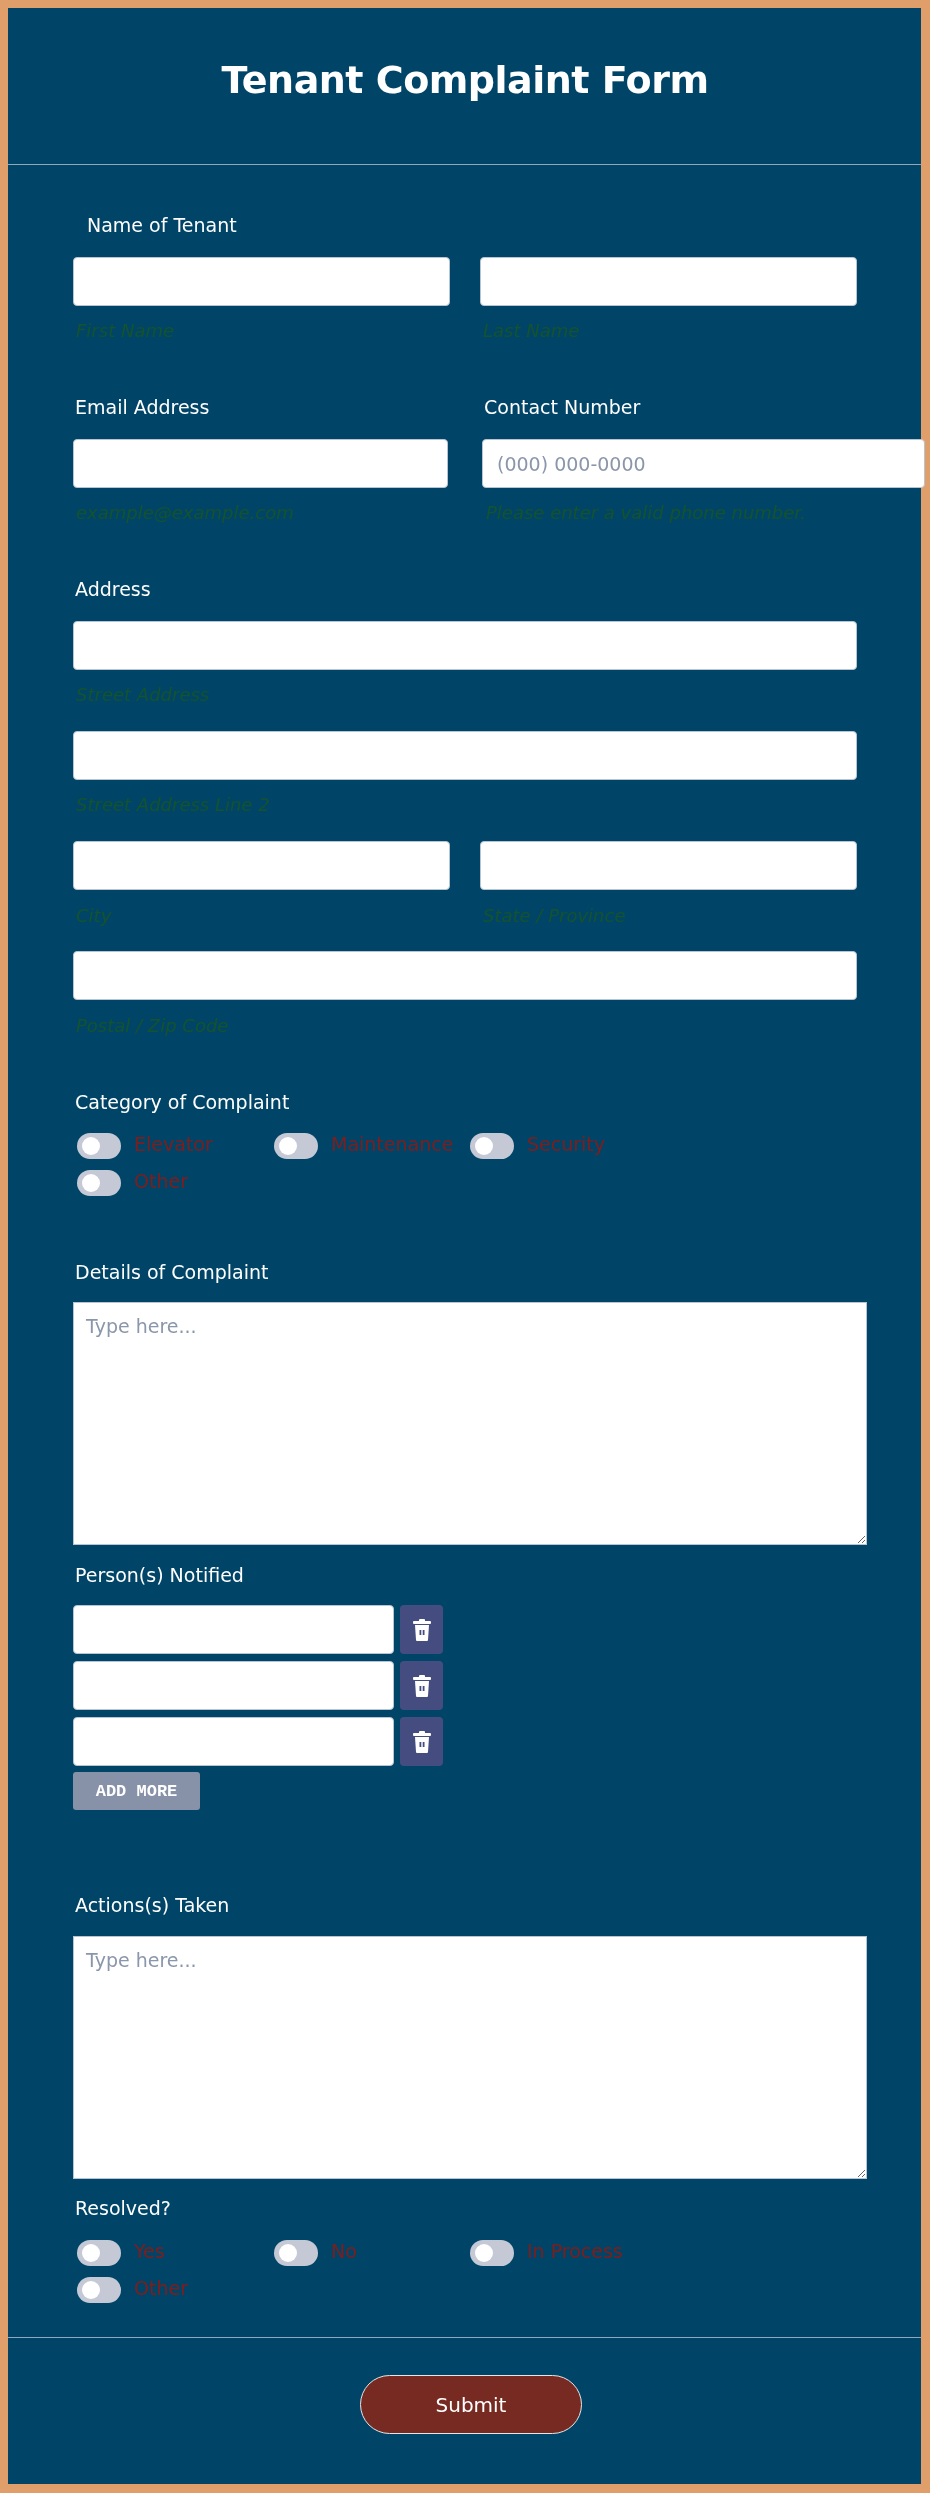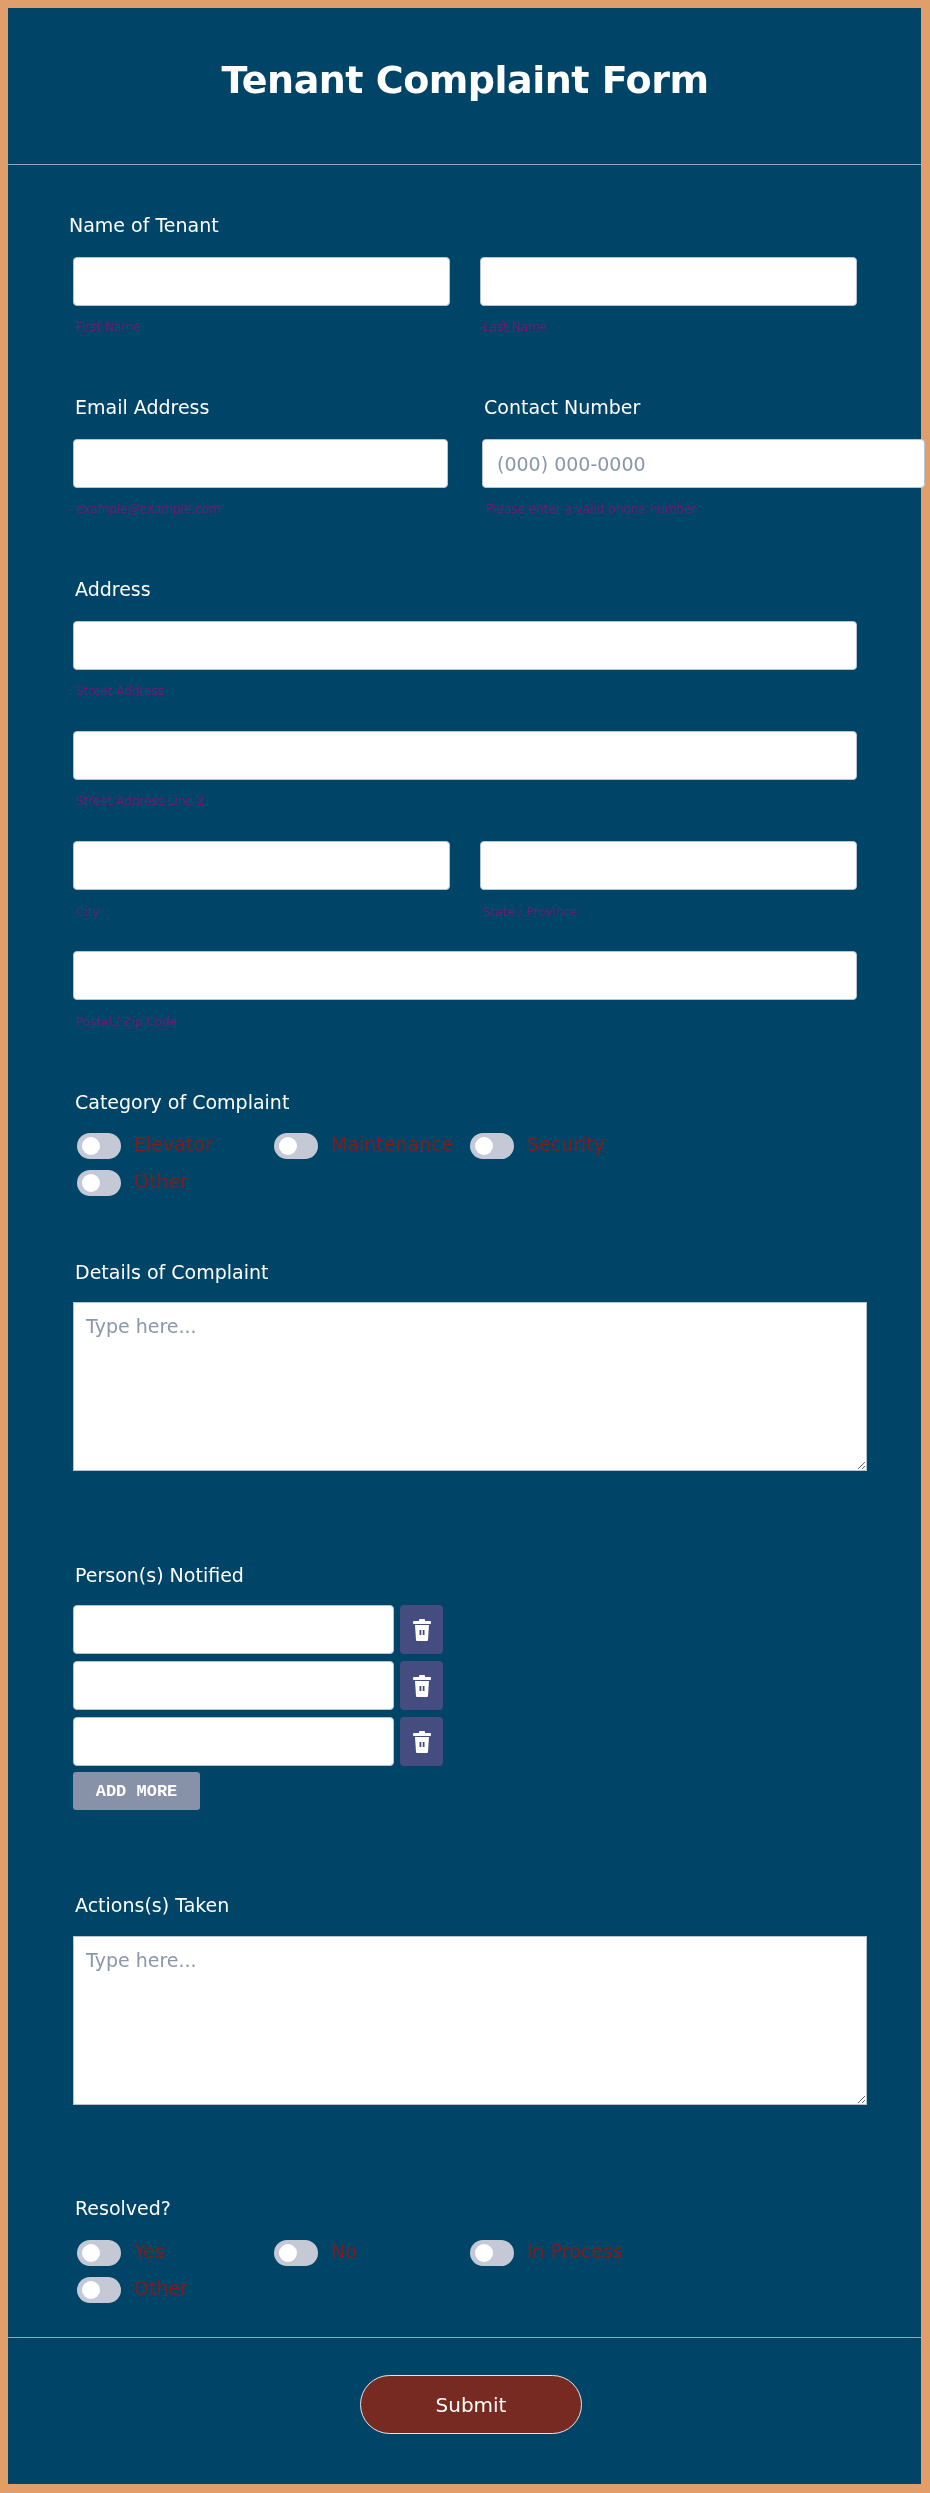--- a/index.html
+++ b/index.html
@@ -3,43 +3,43 @@
 <meta charset="utf-8">
 <style>
   html,body{margin:0;padding:0;}
   body{width:930px;height:2493px;background:#E09F6A;position:relative;overflow:hidden;
        font-family:"DejaVu Sans","Liberation Sans",sans-serif;}
   .page{position:absolute;left:8px;top:8px;width:913px;height:2476px;background:#004567;}
   .abs{position:absolute;}
   .title{left:0;width:930px;top:58px;text-align:center;color:#fff;font-size:38px;font-weight:bold;letter-spacing:-0.5px;}
   .hr{left:8px;width:913px;height:1px;background:#8fa8bd;}
   .label{color:#fff;font-size:19px;}
-  .sub{color:#701a75;font-size:12px;}
+  .sub{color:#14532d;font-size:18px;font-style:italic;}
   .input{background:#fff;border:1px solid #b8c4d2;border-radius:4px;box-sizing:border-box;height:49px;
          font-family:"DejaVu Sans",sans-serif;font-size:19px;color:#8a96aa;padding:0 14px;}
   .input::placeholder{color:#8a96aa;}
-  textarea.input{border-radius:0;height:169px;resize:both;padding:12px 12px;}
+  textarea.input{border-radius:0;height:243px;resize:both;padding:12px 12px;}
   .toggle{width:44px;height:26px;border-radius:13px;background:#C5C9D6;}
   .toggle .knob{position:absolute;left:5px;top:4px;width:18px;height:18px;border-radius:50%;background:#fff;}
   .tlabel{color:#7f1d1d;font-size:19px;}
   .del{width:43px;height:49px;background:#454D80;border-radius:4px;display:flex;align-items:center;justify-content:center;}
   .addmore{width:127px;height:38px;background:#8791A8;border-radius:3px;color:#fff;font-family:"Liberation Sans",sans-serif;
            font-weight:bold;font-size:17px;display:flex;align-items:center;justify-content:center;}
   .submit{left:360px;top:2375px;width:222px;height:59px;border-radius:30px;background:#772A22;border:1px solid #e6e6e6;
           box-sizing:border-box;color:#fff;font-size:20px;display:flex;align-items:center;justify-content:center;}
 </style>
 </head>
 <body>
 
 <div class="page"></div>
 
 <div class="abs title">Tenant Complaint Form</div>
 <div class="abs hr" style="top:164px;"></div>
 
-<div class="abs label" style="left:69px;top:214px;">Name of Tenant</div>
+<div class="abs label" style="left:87px;top:214px;">Name of Tenant</div>
 <input class="abs input" style="left: 73px; top: 257px; width: 377px;" value="">
 <div class="abs sub" style="left:76px;top:320px;">First Name</div>
 <input class="abs input" style="left: 480px; top: 257px; width: 377px;" value="">
 <div class="abs sub" style="left:483px;top:320px;">Last Name</div>
 
 <div class="abs label" style="left:75px;top:396px;">Email Address</div>
 <input class="abs input" style="left: 73px; top: 439px; width: 375px;" value="">
 <div class="abs sub" style="left:76px;top:502px;">example@example.com</div>
 
 <div class="abs label" style="left:484px;top:396px;">Contact Number</div>

